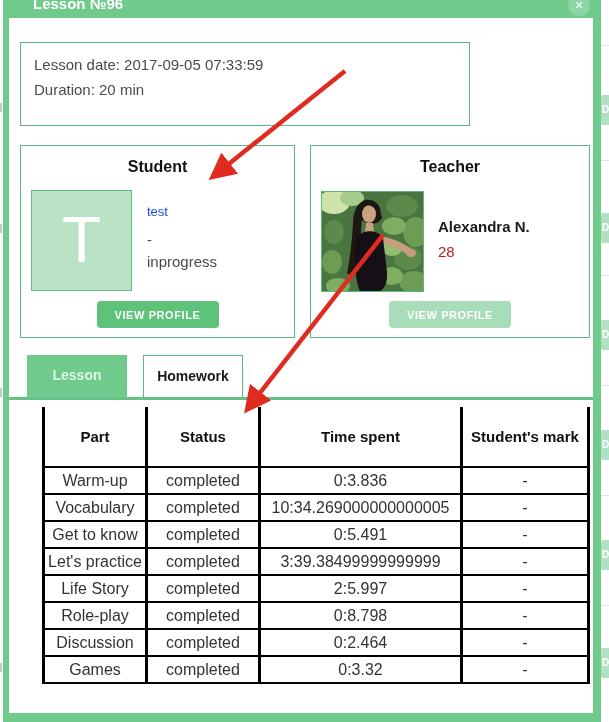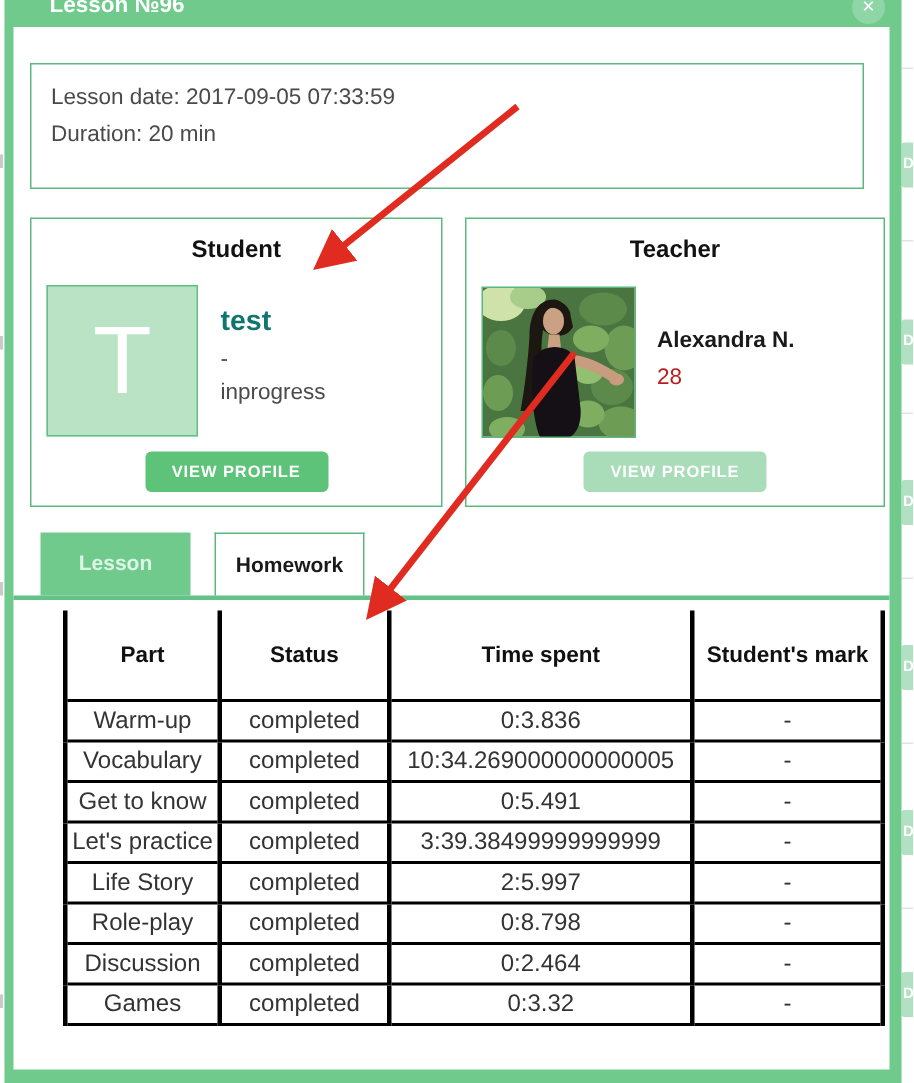--- a/index.html
+++ b/index.html
@@ -15,32 +15,32 @@
   .bg-right .frag{position:absolute;left:0;width:8px;height:30px;background:#b2e0c2;border-radius:2px 0 0 2px;
     color:#fff;font-weight:bold;font-size:10px;line-height:30px;overflow:hidden;padding-left:1px;box-sizing:border-box;}
   
   .modal{position:absolute;left:3px;top:0;width:598px;height:722px;background:#6fca8c;box-sizing:border-box;}
   .modal-header{position:absolute;left:0;top:0;width:100%;height:32px;overflow:hidden;}
   .modal-title{position:absolute;left:30px;top:-5px;color:#fff;font-size:15px;font-weight:bold;line-height:18px;}
   .close-btn{position:absolute;right:11px;top:-6px;width:22px;height:22px;border-radius:50%;
     background:#8fd6a6;color:#fff;font-size:11px;line-height:22px;text-align:center;cursor:pointer;}
   .modal-body{position:absolute;left:6px;top:18px;width:584px;height:695px;background:#fff;}
   
-  .info-box{position:absolute;left:11px;top:24px;width:556px;height:84px;border:1px solid #5bb97f;
+  .info-box{position:absolute;left:11px;top:24px;width:450px;height:84px;border:1px solid #5bb97f;
     box-sizing:border-box;padding:9px 0 0 13px;color:#4a4a4a;font-size:15px;}
   .info-box div{line-height:25px;}
   
   .card{position:absolute;top:127px;height:193px;border:1px solid #5bb97f;box-sizing:border-box;background:#fff;}
   .card-student{left:11px;width:275px;}
   .card-teacher{left:301px;width:280px;}
   .card-heading{text-align:center;font-size:16px;font-weight:bold;color:#111;margin-top:12px;}
   .avatar{position:absolute;left:10px;top:44px;width:101px;height:101px;background:#b9e3c4;border:1px solid #5fc081;
     box-sizing:border-box;color:#fff;font-size:64px;text-align:center;line-height:99px;}
   .photo{position:absolute;left:10px;top:45px;width:103px;height:101px;border:1px solid #58b87e;box-sizing:border-box;overflow:hidden;}
-  .card-name{position:absolute;left:126px;top:58px;font-size:19px;font-weight:bold;color:#0f766e;}
+  .card-name{position:absolute;left:126px;top:58px;font-size:13px;font-weight:normal;color:#1d4ed8;}
   .card-dash{position:absolute;left:126px;top:85px;font-size:15px;color:#4a4a4a;}
   .card-status{position:absolute;left:126px;top:107px;font-size:15px;color:#4a4a4a;}
   .t-name{position:absolute;left:127px;top:72px;font-size:15px;font-weight:bold;color:#1a1a1a;}
   .t-age{position:absolute;left:127px;top:97px;font-size:15px;color:#b91c1c;}
   .profile-btn{position:absolute;left:50%;transform:translateX(-50%);top:155px;width:122px;height:27px;
     border:none;border-radius:4px;background:#5cc378;color:#fff;font-weight:bold;font-size:11px;
     letter-spacing:0.6px;font-family:inherit;cursor:pointer;}
   .profile-btn.light{background:#a9ddb9;}
   
   .tab{position:absolute;top:337px;width:100px;height:42px;box-sizing:border-box;text-align:center;

